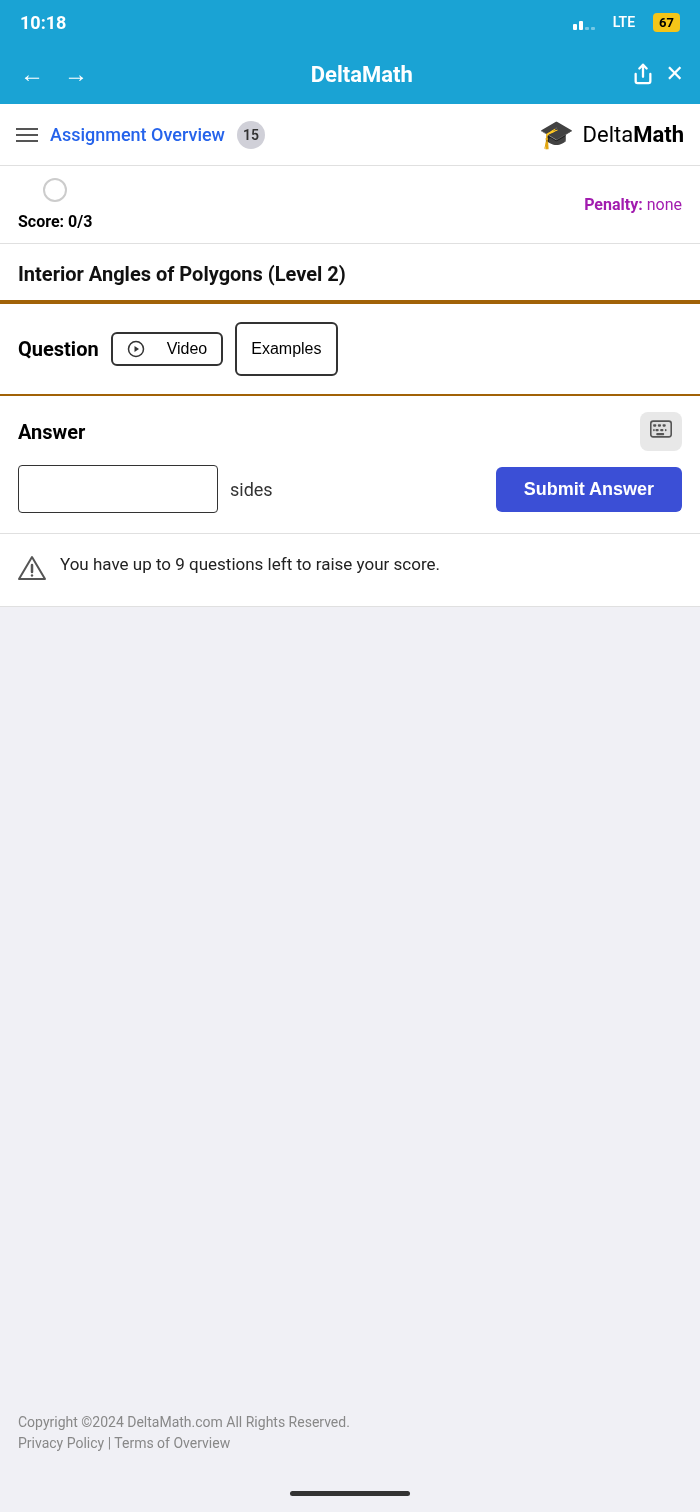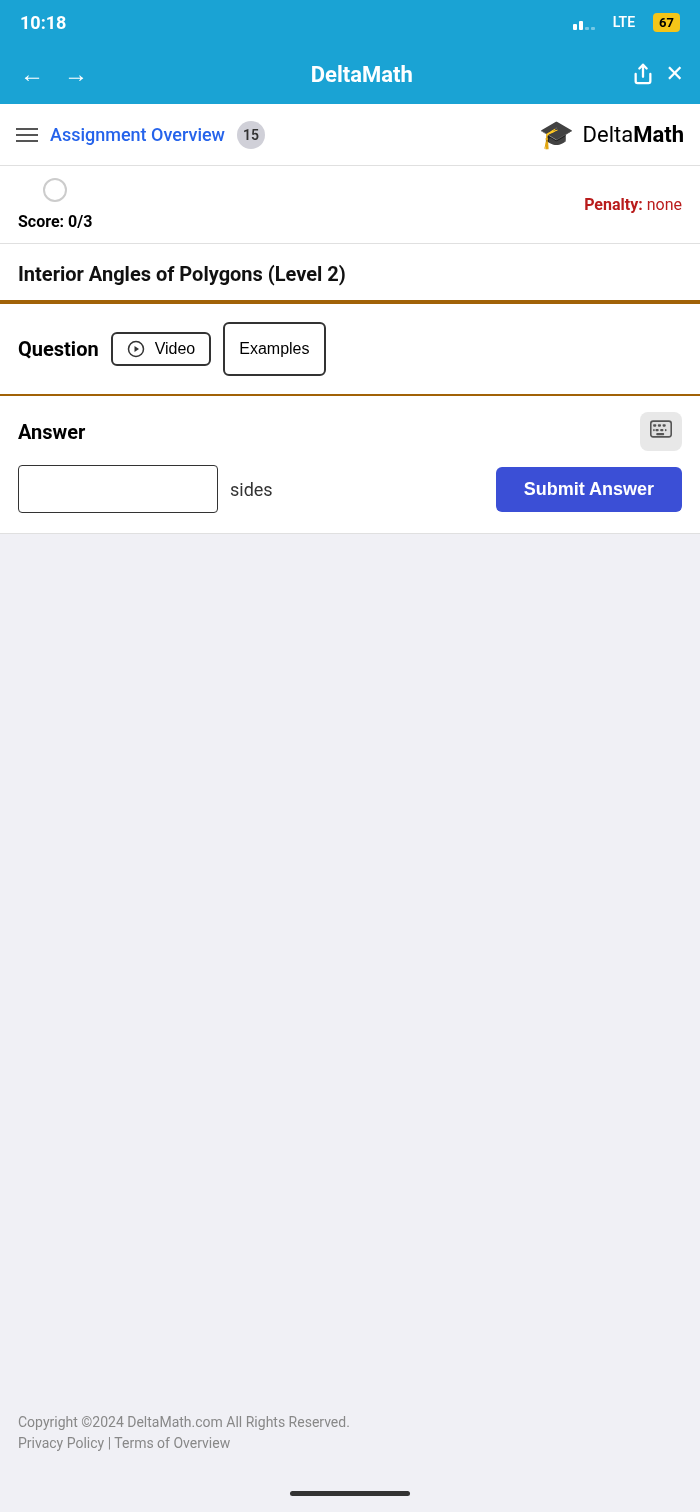--- a/index.html
+++ b/index.html
@@ -183,21 +183,21 @@
       height: 24px;
       border: 2px solid #ccc;
       border-radius: 50%;
     }
     .score-text {
       font-size: 16px;
       font-weight: 700;
     }
     .penalty-text {
       font-size: 16px;
-      color: #b91c1c;
+      color: #a21caf;
     }
     .penalty-text span {
       font-weight: 400;
     }
 
     
     .section-title {
       padding: 18px 18px 14px;
       border-bottom: 4px solid #a16207;
       background: white;
@@ -220,21 +220,21 @@
       gap: 12px;
       margin-bottom: 18px;
     }
     .question-label {
       font-size: 20px;
       font-weight: 700;
     }
     .video-btn {
       display: flex;
       align-items: center;
-      gap: 10px;
+      gap: 22px;
       border: 2px solid #333;
       border-radius: 6px;
       padding: 6px 14px;
       background: white;
       font-size: 16px;
       cursor: pointer;
     }
     .examples-btn {
       display: flex;
       align-items: center;
@@ -471,20 +471,30 @@
         </svg>
       </button>
     </div>
     <div class="answer-input-row">
       <input class="answer-input" type="text" placeholder="" style="">
       <span class="sides-label">sides</span>
       <button class="submit-btn">Submit Answer</button>
     </div>
   </div>
 
+  <div class="warning-section">
+    <div class="warning-icon">
+      <svg width="28" height="28" viewBox="0 0 28 28" fill="none">
+        <polygon points="14,3 27,25 1,25" stroke="#555" stroke-width="2" fill="none" stroke-linejoin="round"></polygon>
+        <line x1="14" y1="11" x2="14" y2="18" stroke="#555" stroke-width="2.5" stroke-linecap="round"></line>
+        <circle cx="14" cy="21.5" r="1.2" fill="#555"></circle>
+      </svg>
+    </div>
+    <span class="warning-text">You have up to 9 questions left to raise your score.</span>
+  </div>
 
   <div class="spacer"></div>
 
   <div class="footer">
     <div class="footer-text">Copyright ©2024 DeltaMath.com All Rights Reserved.</div>
     <div class="footer-links">
       <a href="#">Privacy Policy</a><span> | </span><a href="#">Terms of Overview</a>
     </div>
   </div>
 

